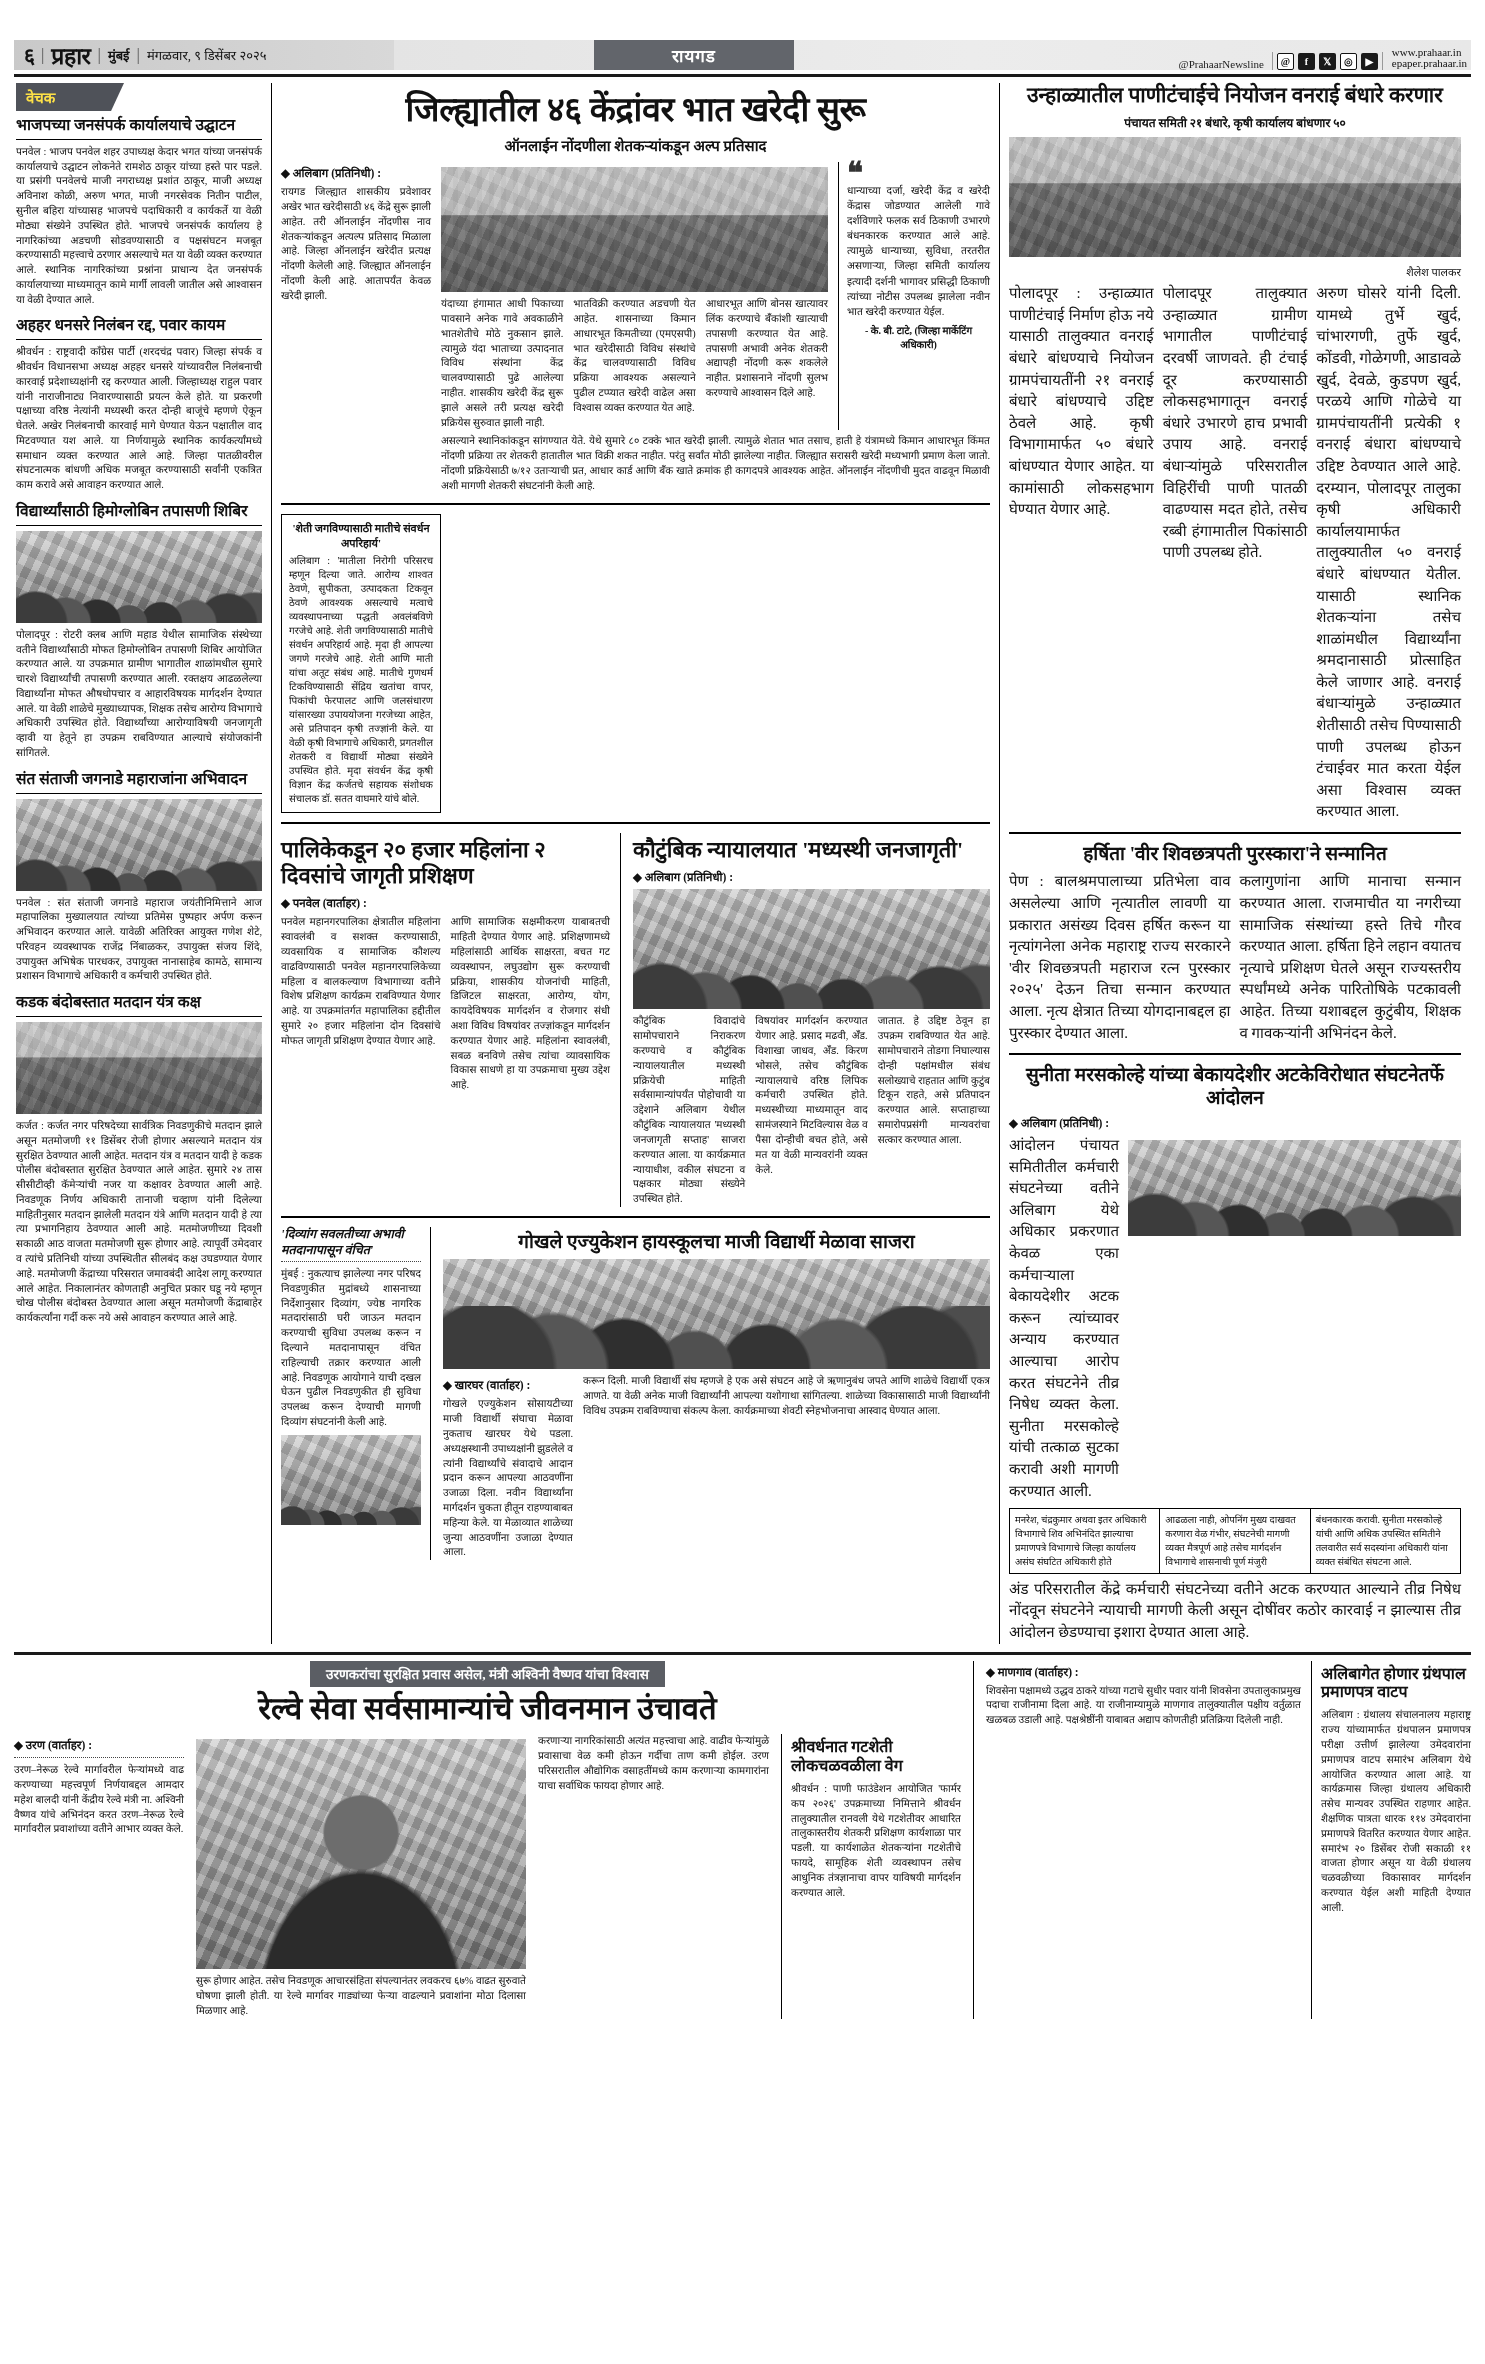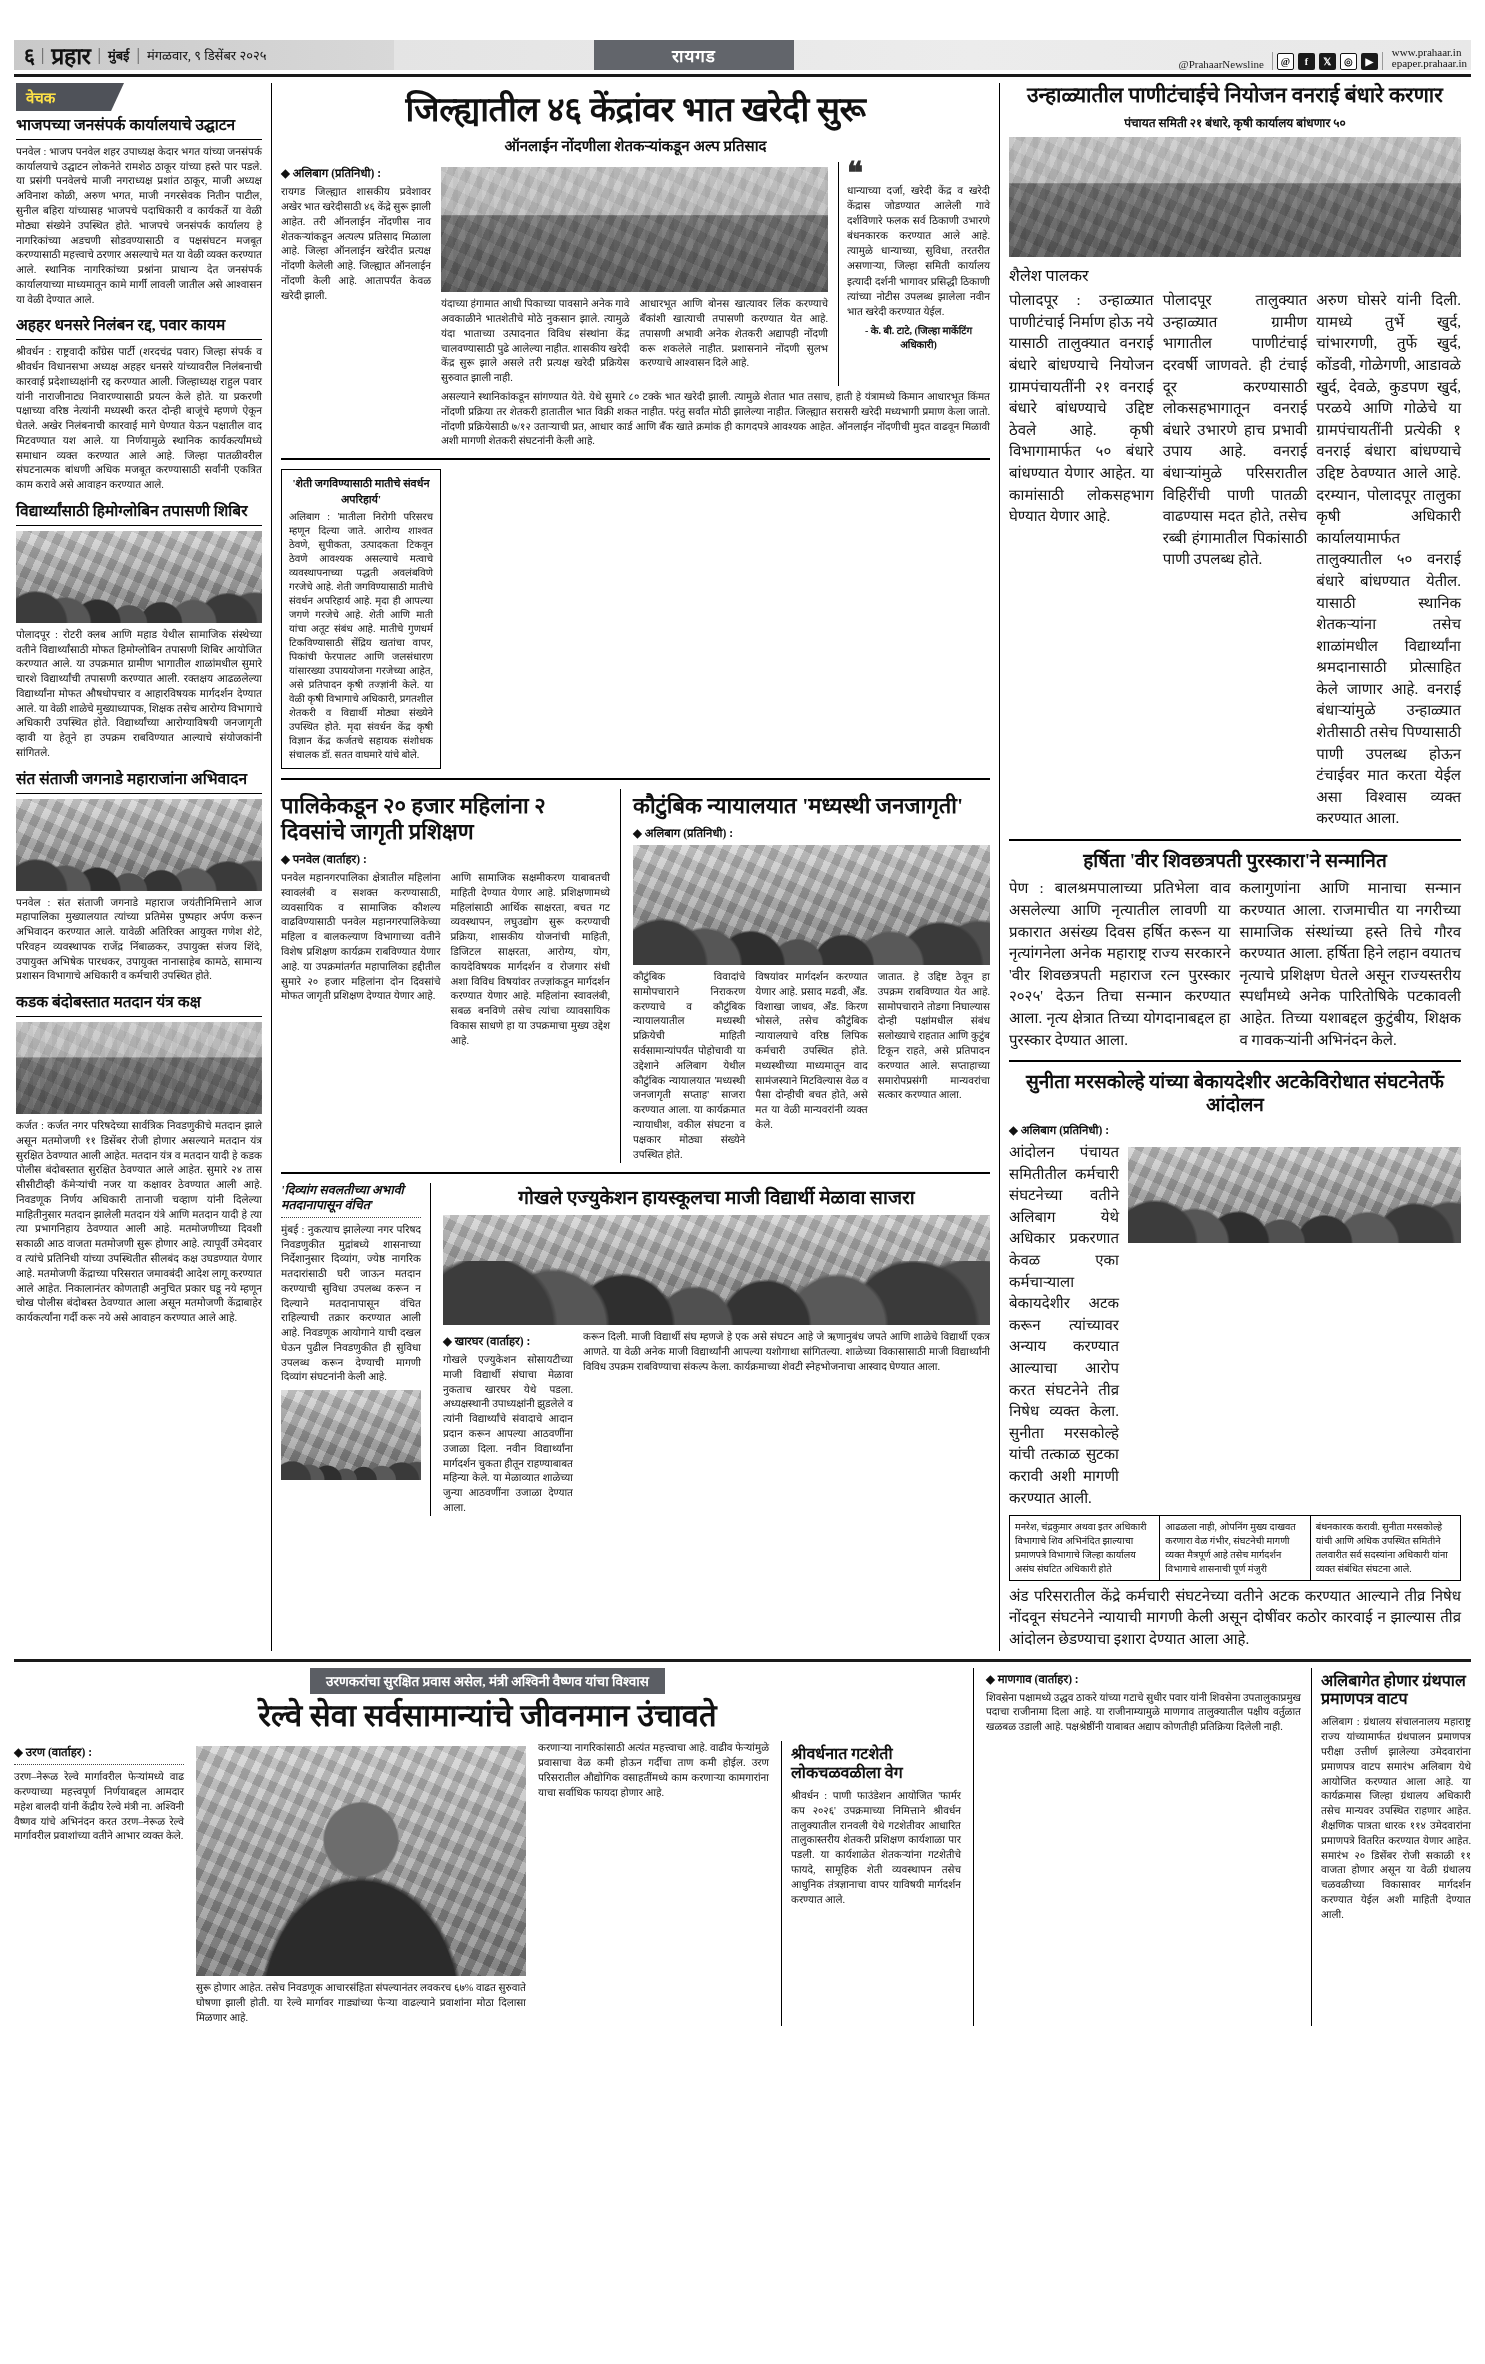--- a/index.html
+++ b/index.html
@@ -95,21 +95,21 @@
     background:
       radial-gradient(ellipse at 50% 120%, #2b2b2b 0 42%, transparent 44%),
       radial-gradient(circle at 50% 26%, #6d6d6d 0 17%, transparent 18%);
   }
   .ph.scene:after{
     content:""; position:absolute; inset:0;
     background:
       linear-gradient(180deg, rgba(200,200,200,.5) 0 38%, rgba(60,60,60,.45) 39% 100%),
       repeating-linear-gradient(90deg, rgba(0,0,0,.08) 0 5px, transparent 5px 12px);
   }
-  .cap { font-size:16px; text-align:left; padding-top:2px; }
+  .cap { font-size:11px; text-align:right; padding-top:2px; }
 
   
   .lead-head {
     font-weight:bold; font-size:34px; text-align:center;
     line-height:1.12; letter-spacing:-0.4px; margin:8px 0 6px;
   }
   .lead-sub { font-weight:bold; font-size:15px; text-align:center; margin-bottom:7px; }
   .byline { font-weight:bold; font-size:11.5px; margin:3px 0 5px; }
   .c-cols { display:flex; gap:10px; }
   .c-col { flex:1; font-size:10.3px; line-height:1.44; text-align:justify; }
@@ -224,20 +224,21 @@
 
       <div style="display:flex; gap:10px;">
         <div style="flex:0 0 150px;">
           <div class="byline">◆ अलिबाग (प्रतिनिधी) :</div>
           <div class="c-col">रायगड जिल्ह्यात शासकीय प्रवेशावर अखेर भात खरेदीसाठी ४६ केंद्रे सुरू झाली आहेत. तरी ऑनलाईन नोंदणीस नाव शेतकऱ्यांकडून अत्यल्प प्रतिसाद मिळाला आहे. जिल्हा ऑनलाईन खरेदीत प्रत्यक्ष नोंदणी केलेली आहे. जिल्ह्यात ऑनलाईन नोंदणी केली आहे. आतापर्यंत केवळ खरेदी झाली.</div>
         </div>
         <div style="flex:1;">
           <div class="sb-photo ph scene" style="height:125px;"></div>
           <div style="display:flex; gap:10px; margin-top:4px;">
             <div class="c-col">यंदाच्या हंगामात आधी पिकाच्या पावसाने अनेक गावे अवकाळीने भातशेतीचे मोठे नुकसान झाले. त्यामुळे यंदा भाताच्या उत्पादनात विविध संस्थांना केंद्र चालवण्यासाठी पुढे आलेल्या नाहीत. शासकीय खरेदी केंद्र सुरू झाले असले तरी प्रत्यक्ष खरेदी प्रक्रियेस सुरुवात झाली नाही.</div>
+            <div class="c-col">भातविक्री करण्यात अडचणी येत आहेत. शासनाच्या किमान आधारभूत किमतीच्या (एमएसपी) भात खरेदीसाठी विविध संस्थांचे केंद्र चालवण्यासाठी विविध प्रक्रिया आवश्यक असल्याने पुढील टप्प्यात खरेदी वाढेल असा विश्वास व्यक्त करण्यात येत आहे.</div>
             <div class="c-col">आधारभूत आणि बोनस खात्यावर लिंक करण्याचे बँकांशी खात्याची तपासणी करण्यात येत आहे. तपासणी अभावी अनेक शेतकरी अद्यापही नोंदणी करू शकलेले नाहीत. प्रशासनाने नोंदणी सुलभ करण्याचे आश्वासन दिले आहे.</div>
           </div>
         </div>
         <div style="flex:0 0 152px; border-left:1px solid #000; padding-left:8px;">
           <div class="qmark">❝</div>
           <div class="quotebox">धान्याच्या दर्जा, खरेदी केंद्र व खरेदी केंद्रास जोडण्यात आलेली गावे दर्शविणारे फलक सर्व ठिकाणी उभारणे बंधनकारक करण्यात आले आहे. त्यामुळे धान्याच्या, सुविधा, तरतरीत असणाऱ्या, जिल्हा समिती कार्यालय इत्यादी दर्शनी भागावर प्रसिद्धी ठिकाणी त्यांच्या नोटीस उपलब्ध झालेला नवीन भात खरेदी करण्यात येईल.</div>
           <div class="qattr">- के. बी. टाटे,  (जिल्हा मार्केटिंग अधिकारी)</div>
         </div>
       </div>
 

